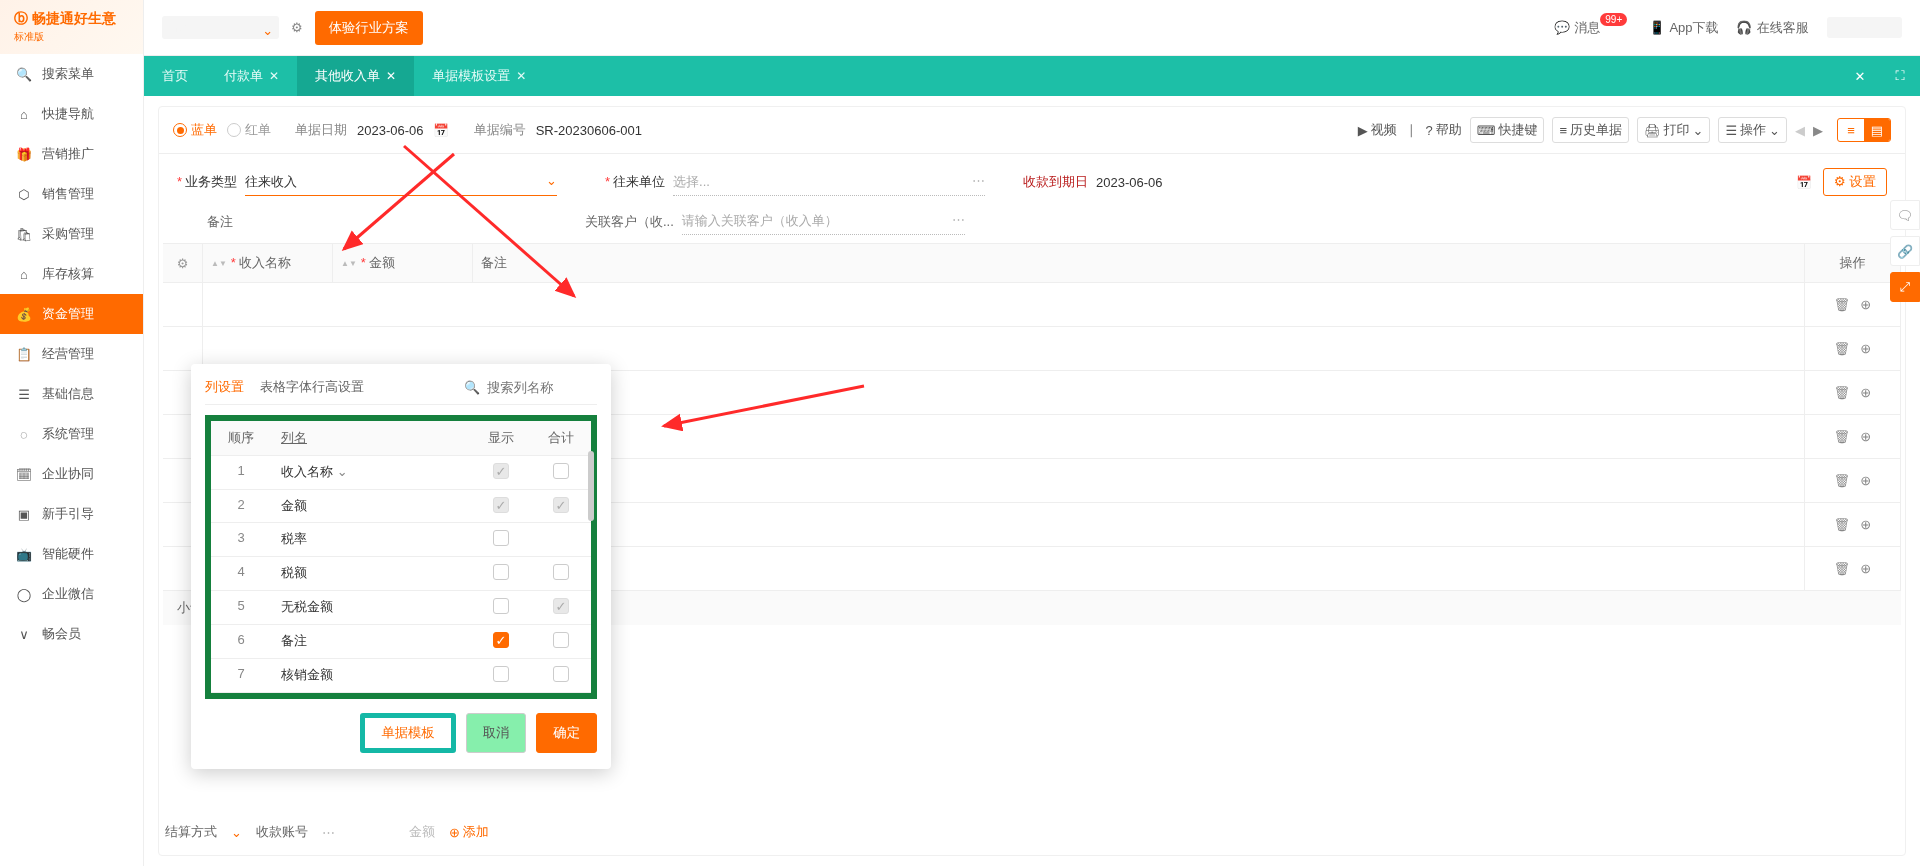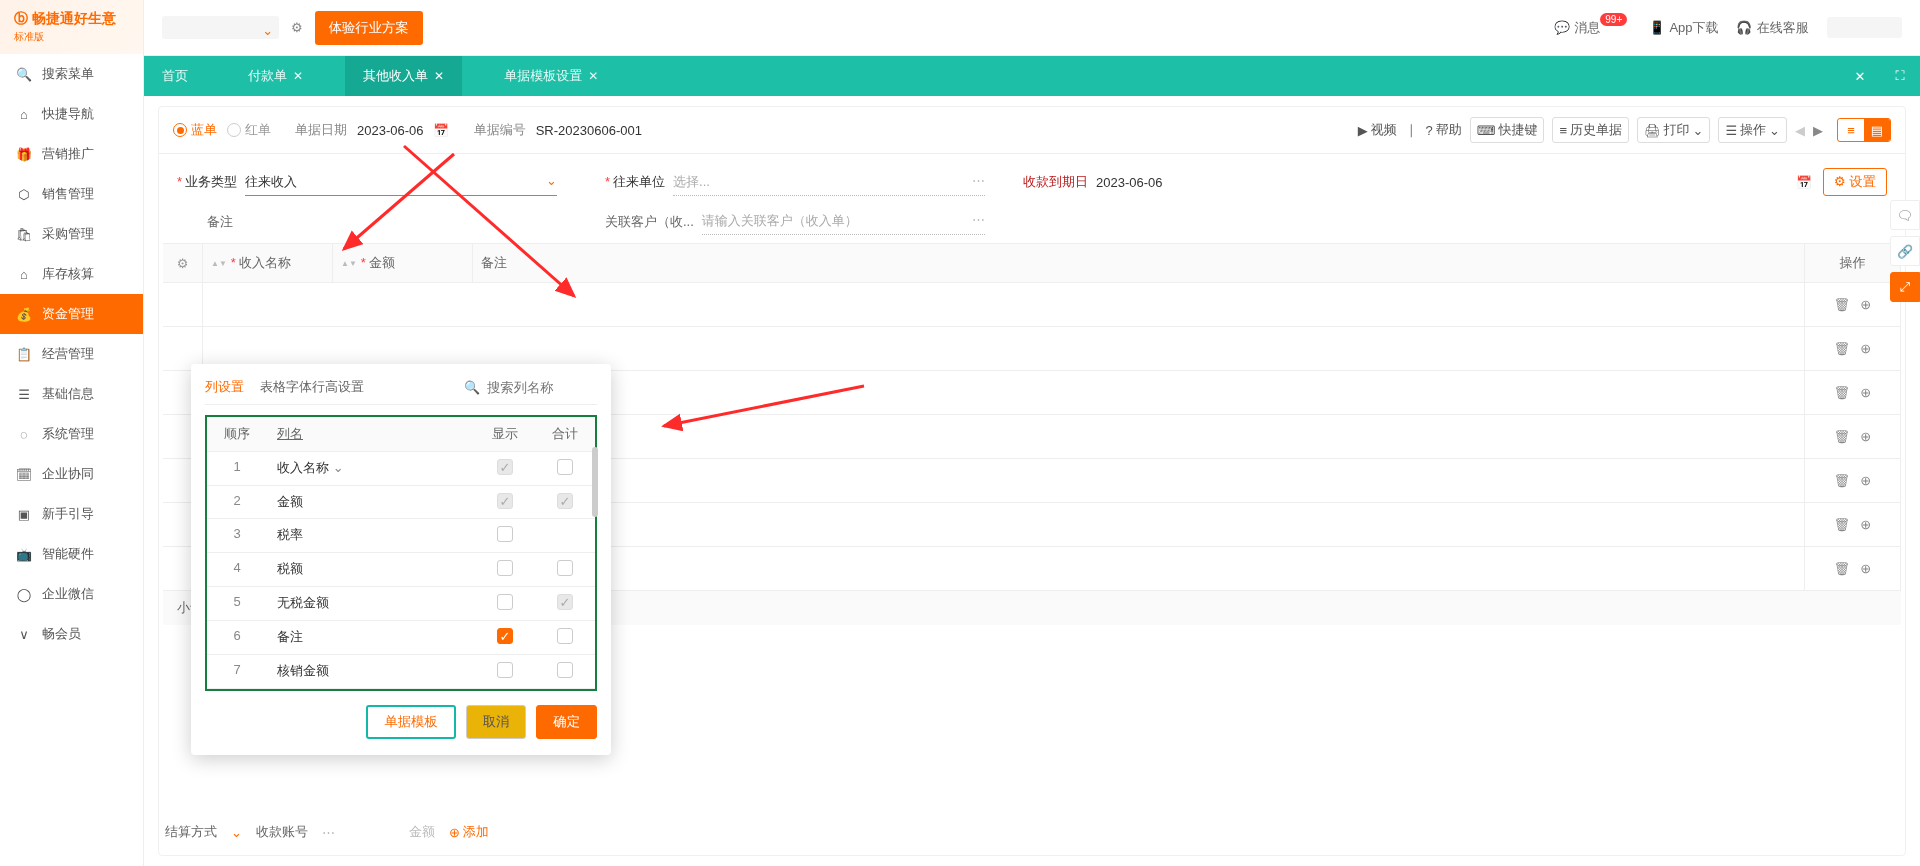--- a/index.html
+++ b/index.html
@@ -89,39 +89,39 @@
 .footer-row .sel{display:inline-flex;gap:30px;align-items:center;}
 .add-link{color:#ff6a00;display:inline-flex;align-items:center;gap:3px;cursor:pointer;}
 
 
 .popup{position:absolute;top:120px;left:28px;width:420px;background:#fff;border-radius:4px;box-shadow:0 4px 20px rgba(0,0,0,.2);z-index:10;padding:14px 14px 16px;}
 .pop-tabs{display:flex;gap:16px;align-items:center;border-bottom:1px solid #eee;padding-bottom:8px;}
 .pop-tab{cursor:pointer;color:#666;}
 .pop-tab.on{color:#ff6a00;}
 .pop-search{margin-left:auto;display:flex;align-items:center;gap:6px;color:#aaa;}
 .pop-search input{border:none;outline:none;width:110px;}
-.ptable{margin-top:10px;border:2px solid #15803d;position:relative;}
+.ptable{margin-top:10px;border:6px solid #15803d;position:relative;}
 .phead{display:flex;background:#fafafa;}
 .pth{padding:8px 10px;border-bottom:1px solid #eee;color:#666;}
 .pth.n{width:60px;text-align:center;}
 .pth.name{flex:1;text-decoration:underline;}
 .pth.s{width:60px;text-align:center;}
 .pth.t{width:60px;text-align:center;}
 .prow{display:flex;border-bottom:1px solid #eee;}
 .pcell{padding:7px 10px;}
 .pcell.n{width:60px;text-align:center;color:#888;}
 .pcell.name{flex:1;}
 .pcell.s,.pcell.t{width:60px;text-align:center;}
 .chk{width:16px;height:16px;border:1px solid #ccc;border-radius:3px;display:inline-flex;align-items:center;justify-content:center;}
 .chk.on{background:#ff6a00;border-color:#ff6a00;color:#fff;}
 .chk.grey{background:#e8e8e8;border-color:#ddd;color:#aaa;}
 .pop-foot{display:flex;justify-content:flex-end;gap:10px;margin-top:14px;}
 .btn{padding:6px 16px;border-radius:3px;cursor:pointer;}
-.btn.outline{border:2px solid #14b8a6;color:#ff6a00;background:#fff;}
-.btn.plain{border:1px solid #ccc;background:#eab308;color:#555;}
+.btn.outline{border:5px solid #14b8a6;color:#ff6a00;background:#fff;}
+.btn.plain{border:1px solid #ccc;background:#86efac;color:#555;}
 .btn.primary{background:#ff6a00;color:#fff;border:1px solid #ff6a00;}
 .pscroll{position:absolute;right:-3px;top:30px;width:6px;height:70px;background:#ccc;border-radius:3px;}
 
 
 .arrow{position:absolute;z-index:20;pointer-events:none;}
 
 
 .rail{position:absolute;right:0;top:104px;width:30px;display:flex;flex-direction:column;gap:6px;}
 .rail div{width:30px;height:30px;border:1px solid #eee;border-radius:3px 0 0 3px;display:flex;align-items:center;justify-content:center;color:#888;background:#fff;}
 .rail div.on{background:#ff6a00;color:#fff;border-color:#ff6a00;}
@@ -209,21 +209,21 @@
       <button class="trial-btn">体验行业方案</button>
       <div class="top-right">
         <span>💬<span>消息</span><span class="badge">99+</span></span>
         <span>📱<span>App下载</span></span>
         <span>🎧<span>在线客服</span></span>
         <span class="avatar-block">u</span>
       </div>
     </div>
 
     <div class="tabsbar">
-      <div id="tabs" style="display:flex;height:100%;gap:24px;">
+      <div id="tabs" style="display:flex;height:100%;">
           <div class="tab">
             <span>首页</span>
           </div>
           <div class="tab">
             <span>付款单</span>
             <span class="x">✕</span>
           </div>
           <div class="tab active">
             <span>其他收入单</span>
             <span class="x">✕</span>
@@ -293,21 +293,21 @@
           <div style="margin-left:auto;display:flex;gap:10px;align-items:center;">
             <span class="date-ico">📅</span>
             <button class="cfg-btn">⚙ <span>设置</span></button>
           </div>
         </div>
         <div class="frow" style="padding-top:4px;">
           <div class="group">
             <span style="color:#666;width:56px;text-align:right;">备注</span>
             <span class="dotted" style="border:none;"></span>
           </div>
-          <div class="group" style="margin-left:40px;">
+          <div class="group" style="margin-left:20px;">
             <span style="color:#666;">关联客户（收...</span>
             <span class="dotted">
                 <span>请输入关联客户（收入单）</span>
                 <span>⋯</span>
               </span>
           </div>
         </div>
 
         <div class="tablewrap">
           <div class="thead">

